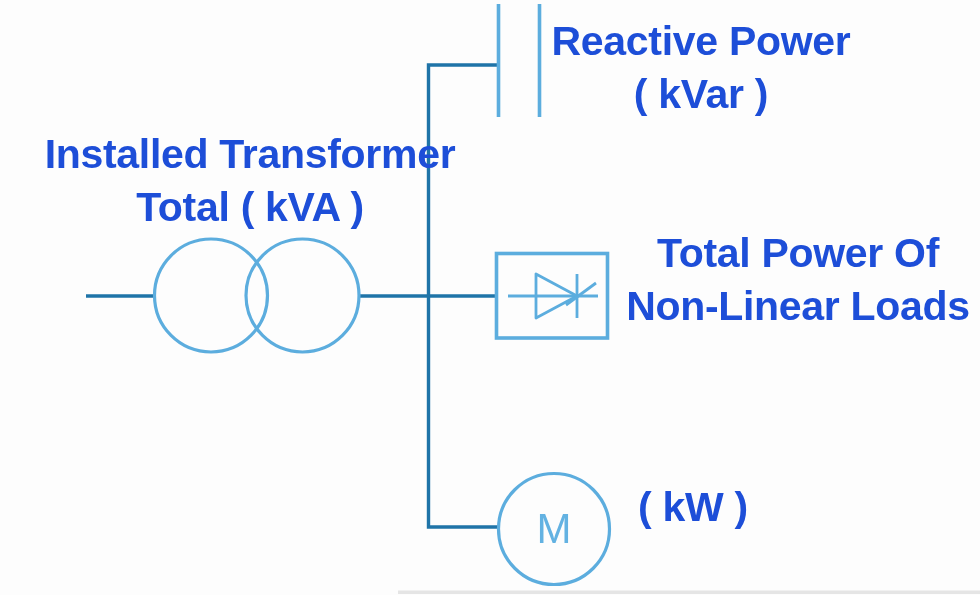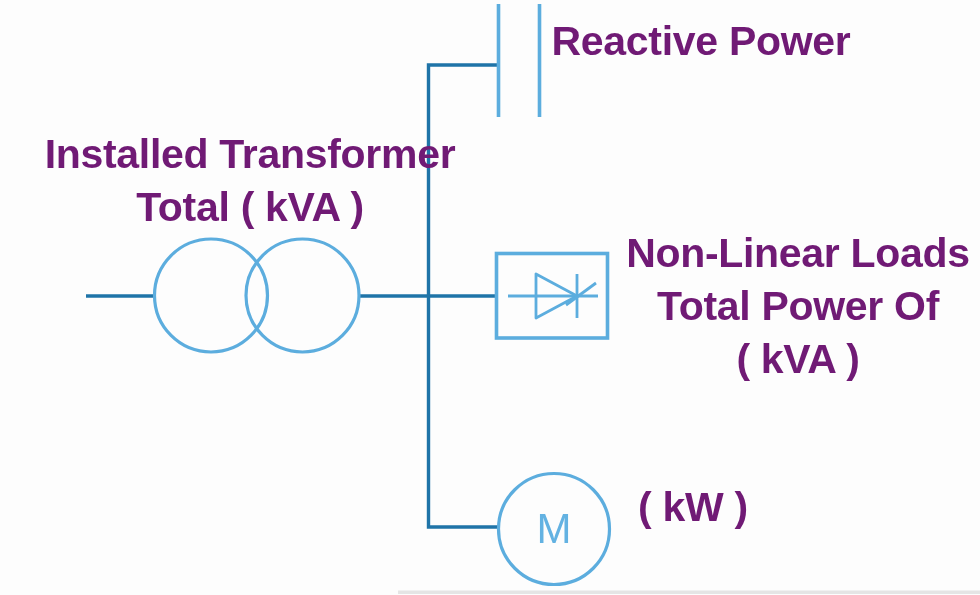--- a/index.html
+++ b/index.html
@@ -20,21 +20,21 @@
     left: 0;
     top: 0;
   }
   .label {
     position: absolute;
     text-align: center;
     font-weight: 700;
     font-size: 41px;
     line-height: 53px;
     letter-spacing: -0.3px;
-    color: #701a75;
+    color: #1d4ed8;
     white-space: nowrap;
   }
   .label span { display: block; }
   #label-transformer { left: 0px;   top: 128px; width: 500px; }
   #label-reactive    { left: 541px; top: 15px;  width: 320px; }
   #label-nonlinear   { left: 615px; top: 227px; width: 366px; }
   #label-power       { left: 592px; top: 481px; width: 202px; }
   #motor-letter {
     position: absolute;
     left: 498px;
@@ -84,26 +84,26 @@
     <rect x="398" y="590.5" width="582" height="3.5" fill="#d9d9d9" opacity="0.65"></rect>
   </svg>
 
   <div class="label" id="label-transformer">
     <span>Installed Transformer</span>
     <span>Total ( kVA )</span>
   </div>
 
   <div class="label" id="label-reactive">
     <span>Reactive Power</span>
+    <span>( kVar )</span>
   </div>
 
   <div class="label" id="label-nonlinear">
+    <span>Total Power Of</span>
     <span>Non-Linear Loads</span>
-    <span>Total Power Of</span>
-    <span>( kVA )</span>
   </div>
 
   <div class="label" id="label-power">
     <span>( kW )</span>
   </div>
 
   <div id="motor-letter">M</div>
 
 </div>
 

